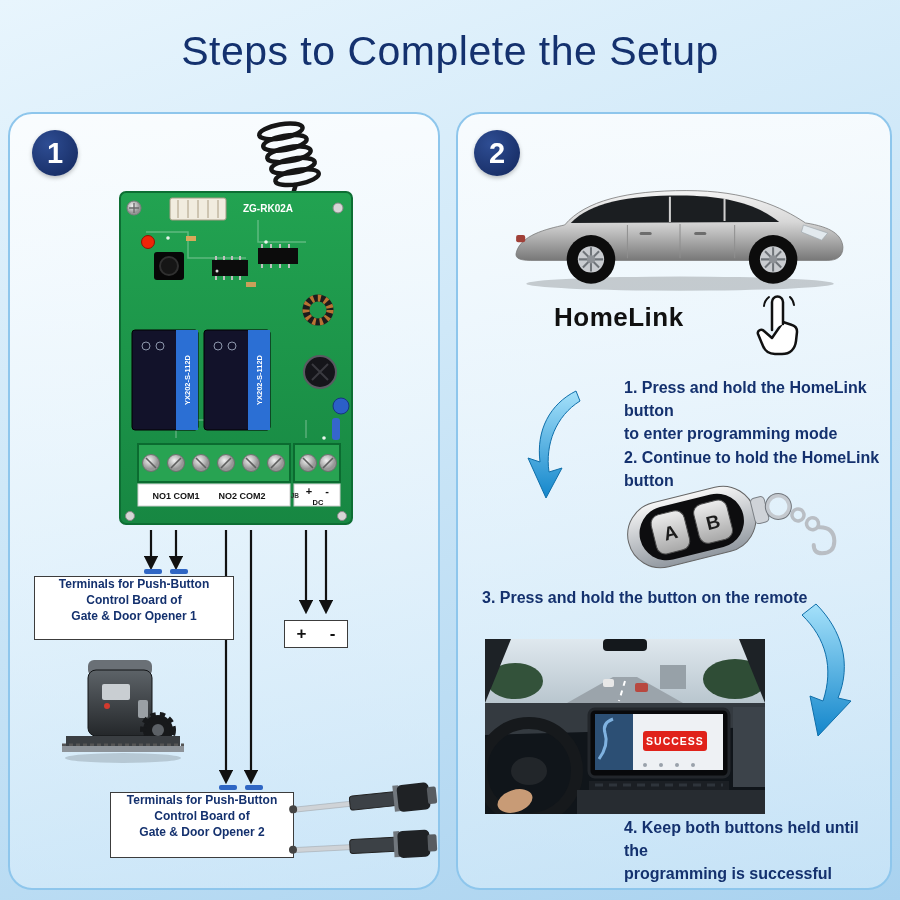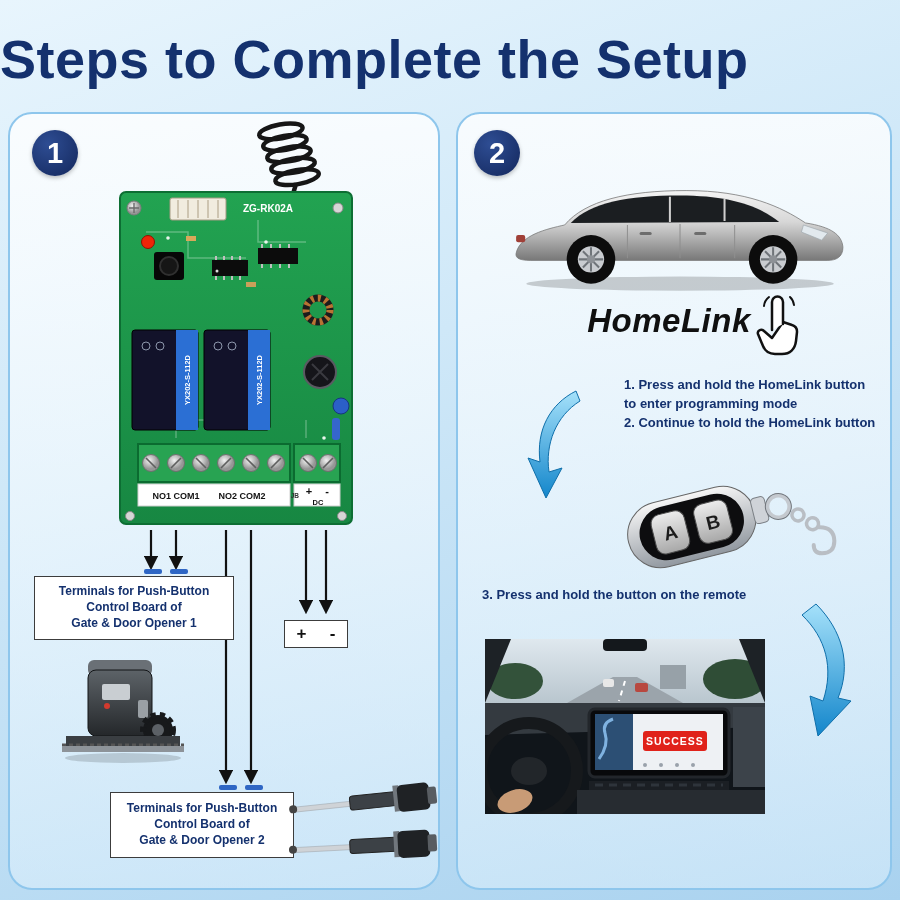--- a/index.html
+++ b/index.html
@@ -1,45 +1,45 @@
 <!DOCTYPE html>
 <html><head>
 <meta charset="utf-8">
 <style>
   * { margin:0; padding:0; box-sizing:border-box; }
   html,body { width:900px; height:900px; }
   body { font-family:"Liberation Sans", sans-serif; background:#cfe6f8; }
   .canvas { position:relative; width:900px; height:900px; overflow:hidden;
             background:linear-gradient(160deg,#e8f5fd 0%,#cfe8f8 40%,#a9d2ef 100%); }
   .abs { position:absolute; }
-  .title { position:absolute; top:28px; left:0; width:100%; text-align:left;
-           font-size:54px; font-weight:bold; color:#14316e; letter-spacing:.5px; }
+  .title { position:absolute; top:28px; left:0; width:100%; text-align:center;
+           font-size:41px; font-weight:normal; color:#14316e; letter-spacing:.5px; }
   .panel { position:absolute; border:2px solid #8ec6ec; border-radius:24px;
            background:linear-gradient(180deg, rgba(255,255,255,.8), rgba(230,245,255,.45)); }
   .panel-left  { left:8px;  top:112px; width:432px; height:778px; }
   .panel-right { left:456px; top:112px; width:436px; height:778px; }
   .badge { position:absolute; width:46px; height:46px; border-radius:50%;
            background:radial-gradient(circle at 35% 30%, #2e4d93, #13275c);
            color:#fff; font-size:29px; font-weight:bold;
            display:flex; align-items:center; justify-content:center;
            box-shadow:0 2px 4px rgba(0,0,0,.25); }
   .note-box { background:#fff; border:1px solid #3c3c3c; display:flex;
-              align-items:center; justify-content:center; }
+              align-items:flex-start; justify-content:center; }
   .note-text { color:#14316e; font-weight:bold; font-size:12px; line-height:1.32;
                text-align:center; }
   .pre { white-space:pre-line; }
   .aux-box { background:#fff; border:1px solid #3c3c3c; display:flex;
              align-items:center; justify-content:space-around;
              font-weight:bold; font-size:17px; color:#111; }
   .dash-pair { display:flex; }
   .dash-pair span { width:18px; height:5px; background:#2f66c4; border-radius:2px;
                     display:inline-block; margin:0 4px; }
-  .instr { color:#14316e; font-weight:bold; font-size:13px; line-height:1.45; }
-  .homelink { font-size:33px; font-weight:bold; color:#101010; text-align:center;
-              letter-spacing:.5px;font-style:italic; }
+  .instr { color:#14316e; font-weight:bold; font-size:16px; line-height:1.45; }
+  .homelink { font-size:26px; font-weight:bold; color:#101010; text-align:left;
+              letter-spacing:.5px; }
 </style>
 </head>
 <body>
 
 <div class="canvas">
 
   <h1 class="title">Steps to Complete the Setup</h1>
 
   <section class="panel panel-left">
 
@@ -379,14 +379,16 @@
     <svg class="abs" style="left:318px;top:488px;width:76px;height:136px;" viewBox="0 0 76 136">
       <defs>
           <linearGradient id="arrg2" x1="0" y1="0" x2="0" y2="1">
         <stop offset="0%" stop-color="#a5e1fa"></stop>
             <stop offset="100%" stop-color="#1386cb"></stop>
           </linearGradient>
         </defs>
       <path d="M40,2 C66,28 76,62 62,96 L75,99 L42,134 L34,94 L47,99 C58,66 50,36 26,13 Z" fill="url(#arrg2)" stroke="#0f6faa" stroke-width="1"></path>
     </svg>
 
+    <div class="instr pre abs" style="left:166px;top:702px;width:250px;">4. Keep both buttons held until the
+programming is successful</div>
   </section>
 </div>
 
 </body></html>

